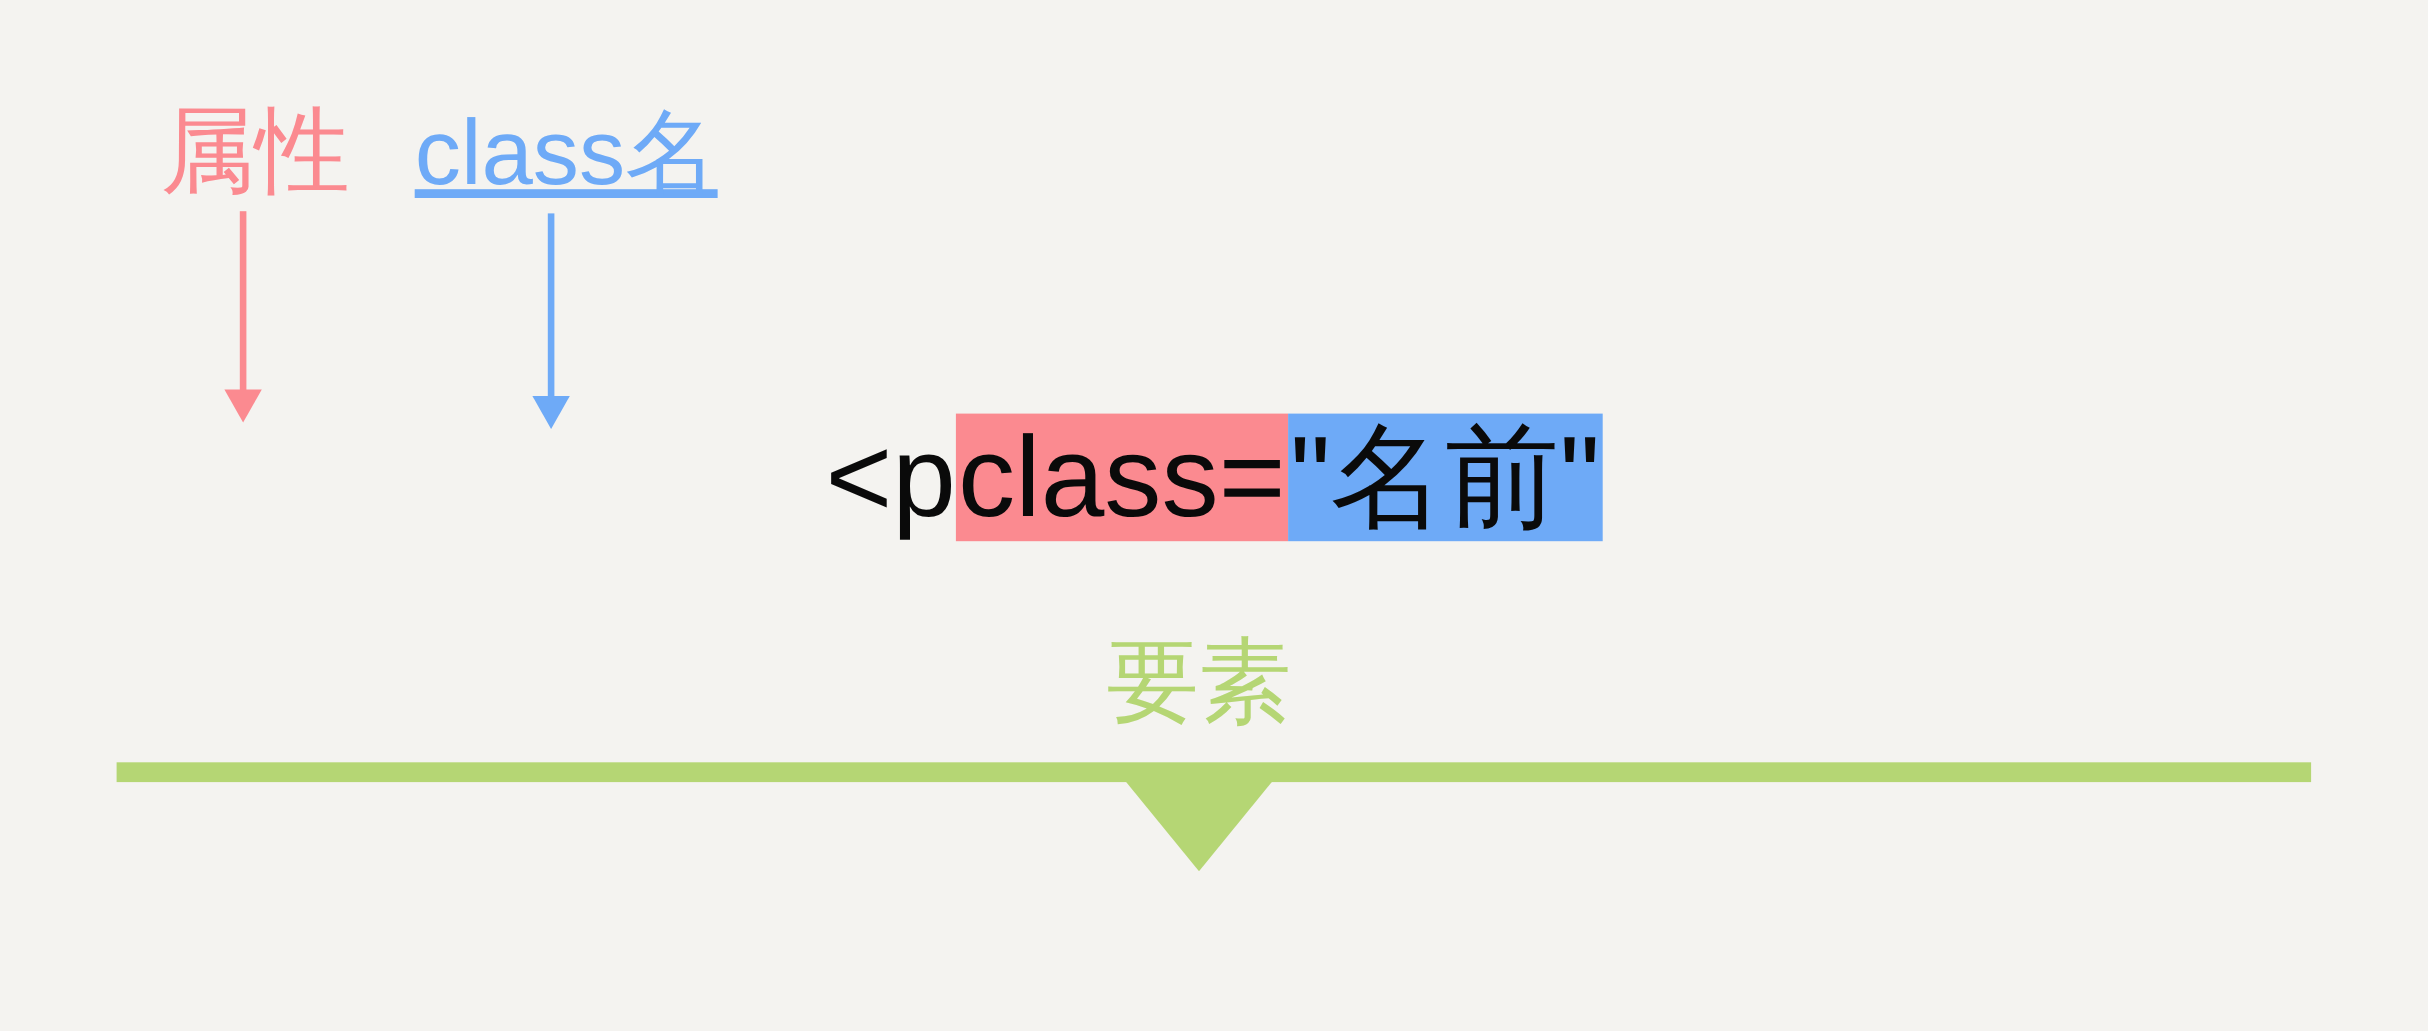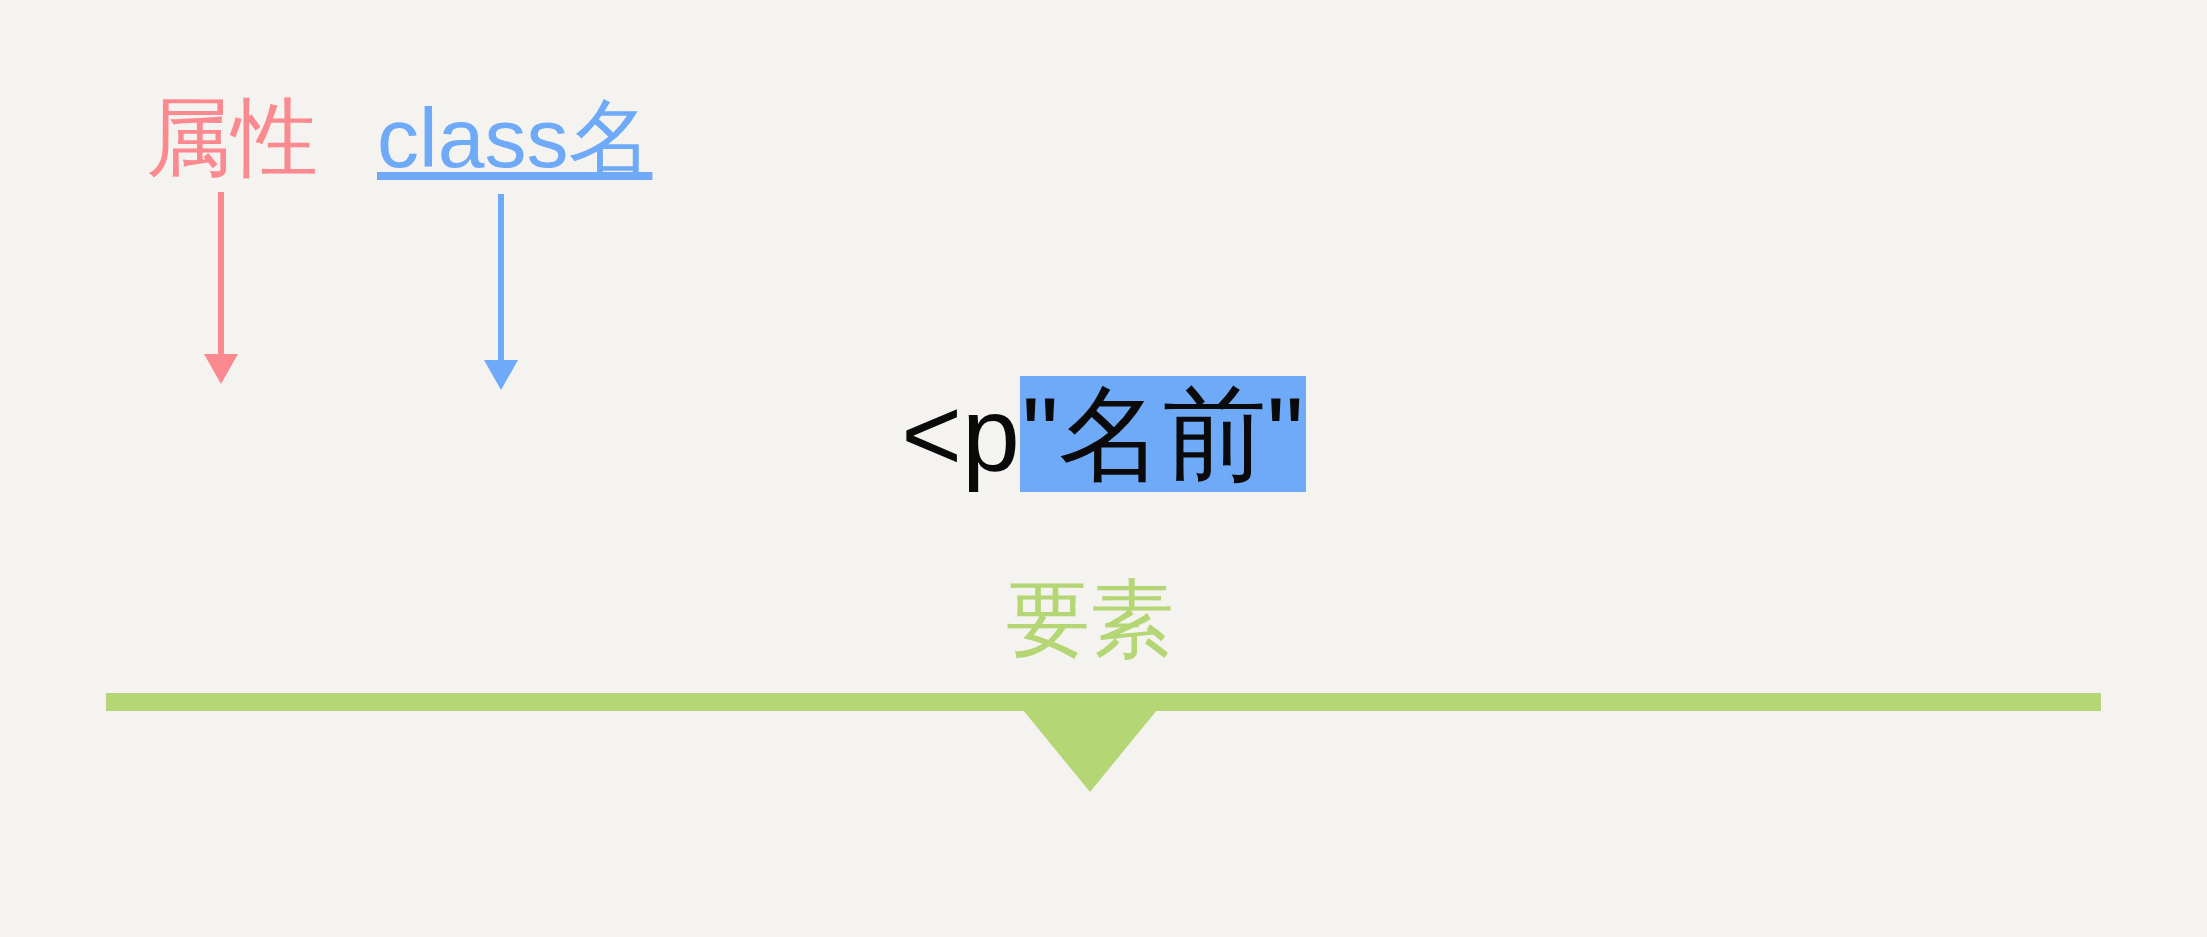--- a/index.html
+++ b/index.html
@@ -161,20 +161,21 @@
 
   <div class="callout-label" id="label-classname">class名</div>
 
   <div class="arrow" id="arrow-classname">
     <div class="shaft"></div>
     <div class="head"></div>
   </div>
 
   <div id="code-line">
     <span class="seg">&lt;p </span>
+      <span class="seg hl-attr">class=</span>
       <span class="seg hl-class">"名前"</span>
   </div>
 
   <div id="green-bar"></div>
   <div id="green-triangle"></div>
 
   <div class="callout-label" id="label-element" style="left: 1006px;">要素</div>
 
 </div>
 

